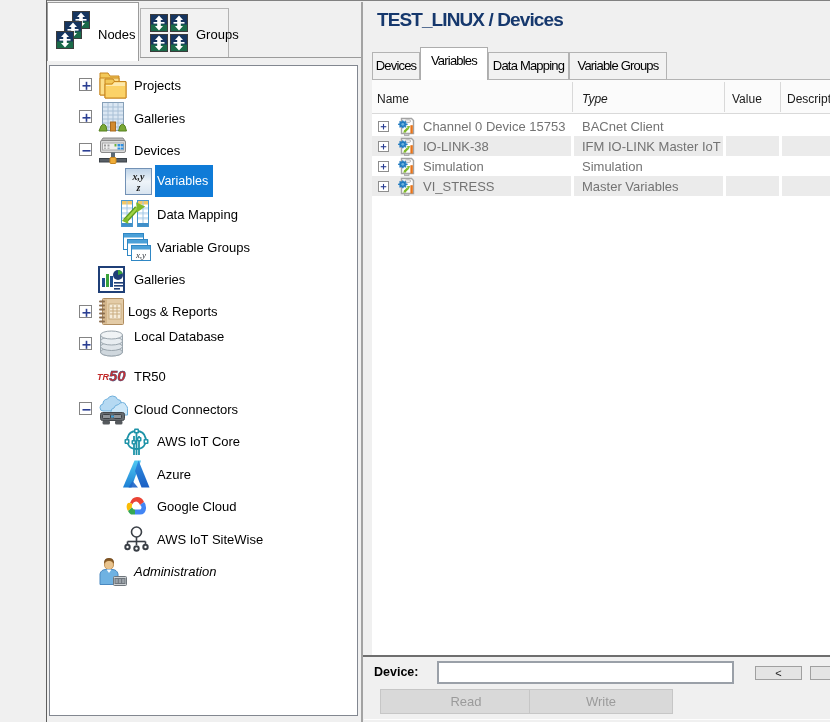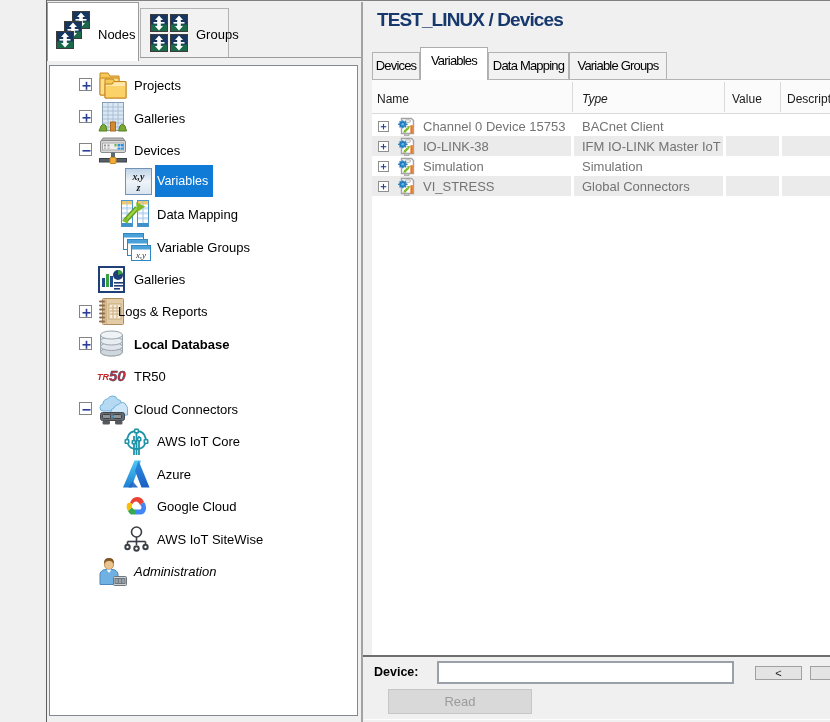--- a/index.html
+++ b/index.html
@@ -268,35 +268,35 @@
       </g>
       <rect x="11" y="6" width="12" height="15" fill="#f6ecd9" stroke="#c8ab7e"></rect>
       <g stroke="#c8ab7e">
           <line x1="12" y1="10" x2="22" y2="10"></line>
           <line x1="12" y1="13" x2="22" y2="13"></line>
       <line x1="12" y1="16" x2="22" y2="16"></line>
           <line x1="15" y1="7" x2="15" y2="20"></line>
           <line x1="19" y1="7" x2="19" y2="20"></line>
         </g>
     </svg>
-    <div class="tlabel" style="left:72px; top:304px;">Logs &amp; Reports</div>
+    <div class="tlabel" style="left:82px; top:304px;">Logs &amp; Reports</div>
 
     <div class="expbox" style="left:33px; top:337px;">
         <svg width="13" height="13">
           <use href="#plus"></use>
         </svg>
       </div>
     <svg class="abs" style="left:52px; top:330px;" width="27" height="27" viewBox="0 0 27 27">
       <path d="M2.5 5 L2.5 22 A11 4 0 0 0 24.5 22 L24.5 5 Z" fill="#dfe5ea" stroke="#9aa5ad"></path>
       <ellipse cx="13.5" cy="22" rx="11" ry="4" fill="#cfd7dd" stroke="#9aa5ad"></ellipse>
       <ellipse cx="13.5" cy="16.5" rx="11" ry="4" fill="#dfe5ea" stroke="#9aa5ad"></ellipse>
       <ellipse cx="13.5" cy="11" rx="11" ry="4" fill="#e8edf1" stroke="#9aa5ad"></ellipse>
       <ellipse cx="13.5" cy="5" rx="11" ry="4" fill="#f0f3f5" stroke="#9aa5ad"></ellipse>
     </svg>
-    <div class="tlabel" style="left:88px; top:337px;font-weight:bold;">Local Database</div>
+    <div class="tlabel" style="left:88px; top:329px;">Local Database</div>
 
     <svg class="abs" style="left:51px; top:366px;" width="32" height="18" viewBox="0 0 32 18">
       <text x="0" y="14" font-size="9" font-weight="bold" font-style="italic" font-family="Liberation Sans, sans-serif" fill="#c22a2a">TR</text>
       <text x="12" y="15" font-size="15" font-weight="bold" font-style="italic" font-family="Liberation Sans, sans-serif" fill="#d03030" stroke="#1f3f77" stroke-width="0.4">50</text>
     </svg>
     <div class="tlabel" style="left:88px; top:369px;">TR50</div>
 
     <div class="expbox" style="left:33px; top:402px;">
         <svg width="13" height="13">
           <use href="#minus"></use>
@@ -466,27 +466,28 @@
 
       <div class="pbox" style="left:6px; top:101px;">
           <svg width="9" height="9" viewBox="0 0 13 13">
             <use href="#plus"></use>
           </svg>
         </div>
       <svg class="abs devicon" style="left:25px; top:97px;" width="19" height="19" viewBox="0 0 19 19">
           <use href="#devico"></use>
         </svg>
       <div class="rowtext" style="left:51px; top:99px;">VI_STRESS</div>
-      <div class="rowtext" style="left:210px; top:99px;">Global Connectors</div>
+      <div class="rowtext" style="left:210px; top:99px;">Master Variables</div>
     </div>
   </div>
 
   <div class="abs bbar"></div>
   <div class="abs groove"></div>
   <div class="abs srch">Device:</div>
   <div class="abs sinput"></div>
   <div class="nbtn" style="left:709px; top:666px;">&lt;</div>
   <div class="nbtn" style="left:764px; top:666px;">&gt;</div>
-  <div class="gbtn" style="left:342px; width:144px;">Read</div>
+  <div class="gbtn" style="left:334px; width:172px;">Read</div>
+  <div class="gbtn" style="left:483px; width:144px;">Write</div>
 
   <div class="abs topedge"></div>
   <div class="abs leftedge"></div>
 </div>
 
 </body></html>

